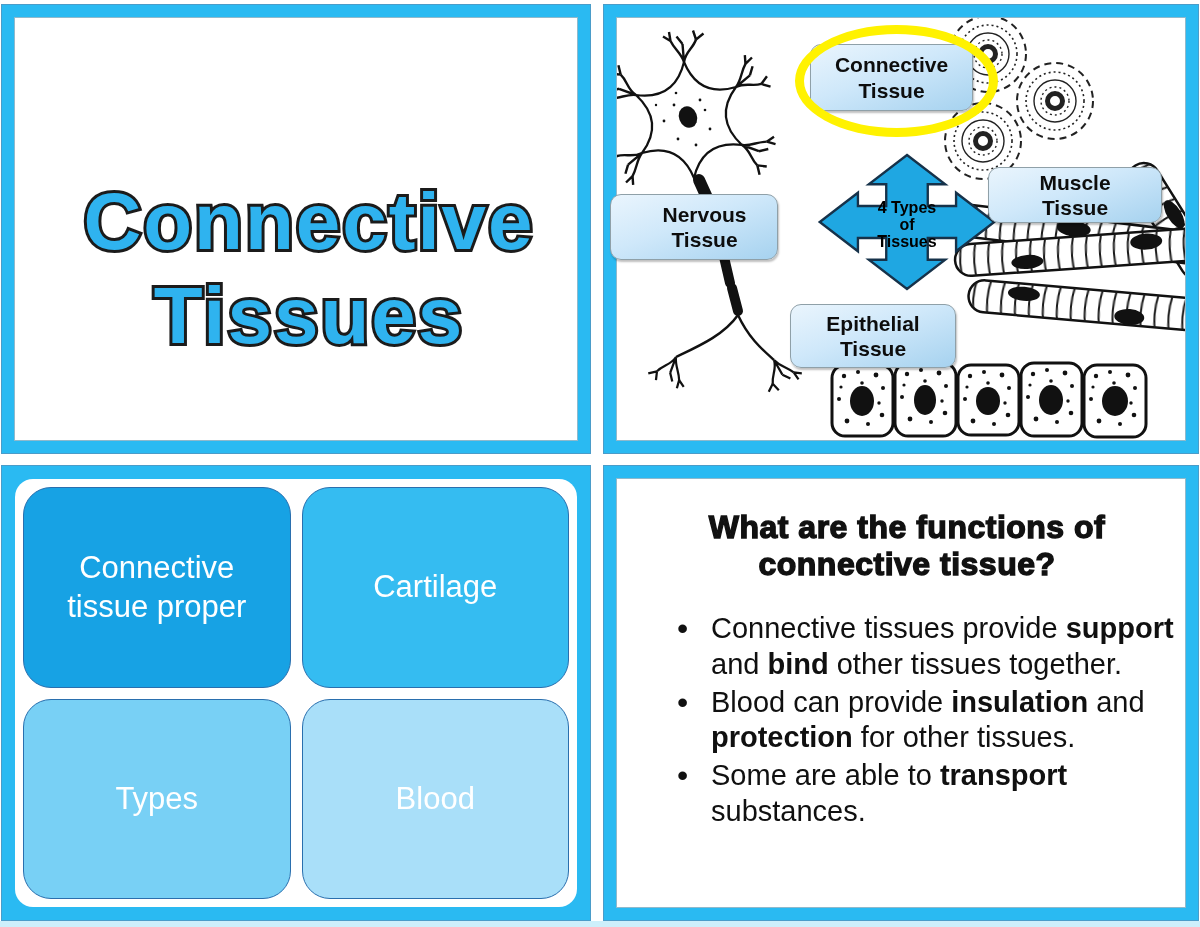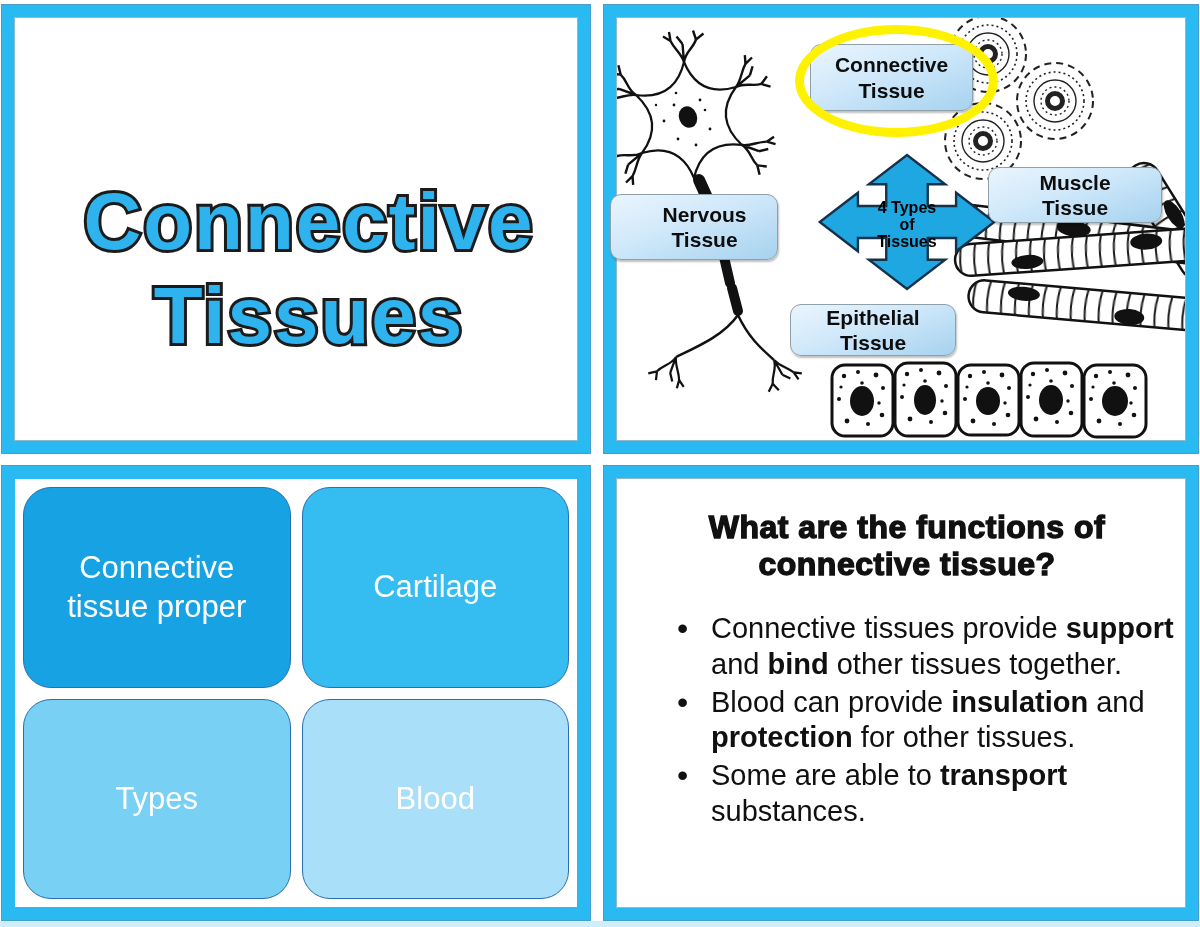--- a/index.html
+++ b/index.html
@@ -28,21 +28,21 @@
           background:linear-gradient(160deg,#eaf5fd 0%,#cfe8fa 45%,#a6d2ef 100%);
           border:1.5px solid #8fa0a8; border-radius:11px; box-shadow:1px 2px 2px rgba(0,0,0,.25);
           font-weight:bold; color:#0d0d0d; font-size:21px; line-height:1.2; text-align:center; z-index:3; }
   .highlight { position:absolute; border:9px solid #fff200; border-radius:50%; z-index:4; }
   .cross-wrap { position:absolute; z-index:2; }
   .cross-text { font-family:"Liberation Sans", sans-serif; font-weight:bold; font-size:34px;
                 fill:#000; text-anchor:middle; }
 
   
   .cat-grid { position:absolute; inset:13px; background:#ffffff; display:grid;
-              grid-template-columns:1fr 1fr; grid-template-rows:1fr 1fr; gap:11px; padding:8px; }
+              grid-template-columns:1fr 1fr; grid-template-rows:1fr 1fr; gap:11px; padding:8px;border-radius:18px; }
   .cat-box { border-radius:28px; border:1px solid #2a6fae; display:flex; align-items:center;
              justify-content:center; text-align:center; color:#ffffff; font-size:31px; line-height:1.28; }
   .cat-box span { display:block; max-width:235px; }
 
   
   .fn-content { position:absolute; inset:13px; background:#ffffff; box-shadow:0 0 0 1px #8fb9cc; padding:30px 28px 0 40px; }
   .fn-title { text-align:center; font-size:32px; font-weight:bold; color:#111;
               -webkit-text-stroke:1.4px #111; line-height:1.15; letter-spacing:.5px; }
   .fn-bullets { margin-top:28px; list-style:none; width:510px; margin-left:12px; }
   .fn-bullets li { position:relative; padding-left:42px; font-size:29px; line-height:1.24;
@@ -219,21 +219,21 @@
     </div>
     <div class="highlight" style="left:191px; top:20px; width:203px; height:112px;"></div>
     <div class="tbox" style="left:6px; top:189px; width:168px; height:66px;padding-left:21px;">
       <span>Nervous</span>
       <span>Tissue</span>
     </div>
     <div class="tbox" style="left:384px; top:162px; width:174px; height:56px;">
       <span>Muscle</span>
       <span>Tissue</span>
     </div>
-    <div class="tbox" style="left:186px; top:299px; width:166px; height:52px;">
+    <div class="tbox" style="left:186px; top:299px; width:166px; height:64px;">
       <span>Epithelial</span>
       <span>Tissue</span>
     </div>
   </div>
 
   <div class="slide s3">
     <div class="cat-grid">
       <div class="cat-box" style="background-color: rgb(23, 162, 228);">
         <span>Connective tissue proper</span>
       </div>

